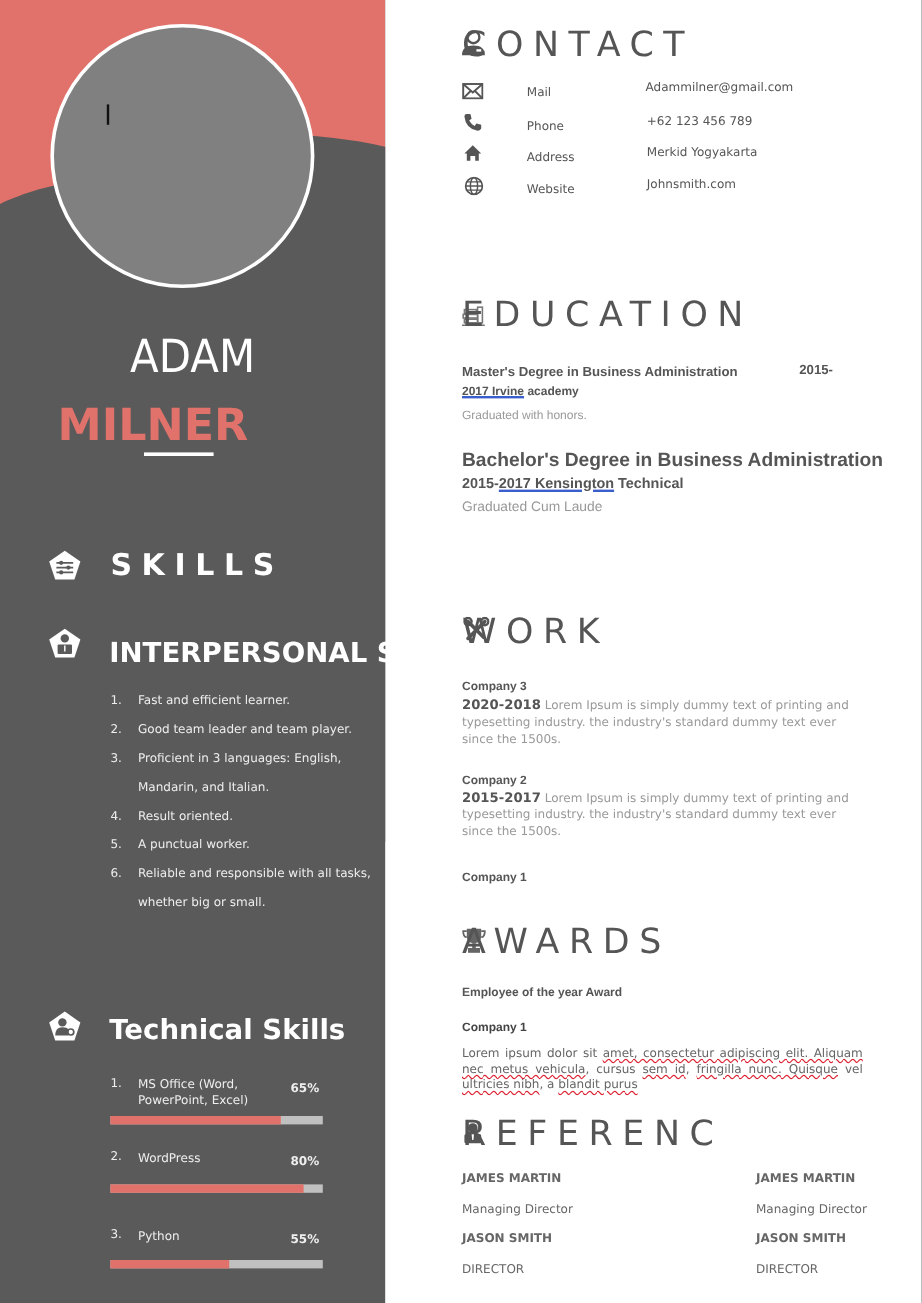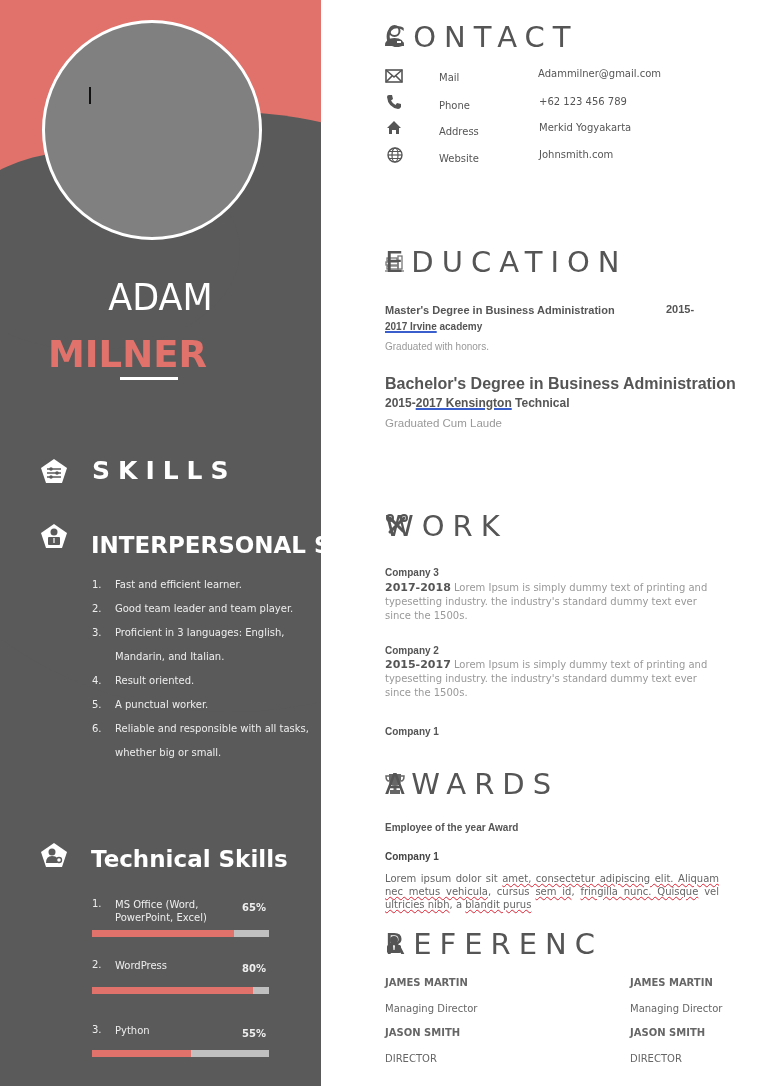--- a/index.html
+++ b/index.html
@@ -221,21 +221,21 @@
         <line x1="4" y1="18" x2="18" y2="4"></line>
         <line x1="4" y1="4" x2="17" y2="17"></line>
       </g>
       <circle cx="18" cy="4" r="3" fill="none" stroke="#555" stroke-width="2"></circle>
       <circle cx="4" cy="4" r="3" fill="none" stroke="#555" stroke-width="2"></circle>
     </svg>
 </div>
 <div class="sec-title" style="top:509px;">WORK</div>
 
 <div class="tx bold" style="top:567px;font-size:10px;">Company 3</div>
-<div class="para" style="top:581px;"><b>2017-2018</b><span> Lorem Ipsum is simply dummy text of printing and typesetting industry. the industry's standard dummy text ever since the 1500s.</span></div>
+<div class="para" style="top:581px;"><b>2020-2018</b><span> Lorem Ipsum is simply dummy text of printing and typesetting industry. the industry's standard dummy text ever since the 1500s.</span></div>
 
 <div class="tx bold" style="top:645px;font-size:10px;">Company 2</div>
 <div class="para" style="top:658px;"><b>2015-2017</b><span> Lorem Ipsum is simply dummy text of printing and typesetting industry. the industry's standard dummy text ever since the 1500s.</span></div>
 
 <div class="tx bold" style="top:726px;font-size:10px;">Company 1</div>
 
 <div class="sec-icon" style="left:385px;top:773px;">
   <svg width="20" height="22" viewBox="0 0 20 22">
       <path d="M4,1 L16,1 L16,7 Q16,13 10,13 Q4,13 4,7 Z" fill="#666"></path>
       <path d="M4,3 L1,3 Q1,8 4,8 M16,3 L19,3 Q19,8 16,8" fill="none" stroke="#666" stroke-width="1.5"></path>

